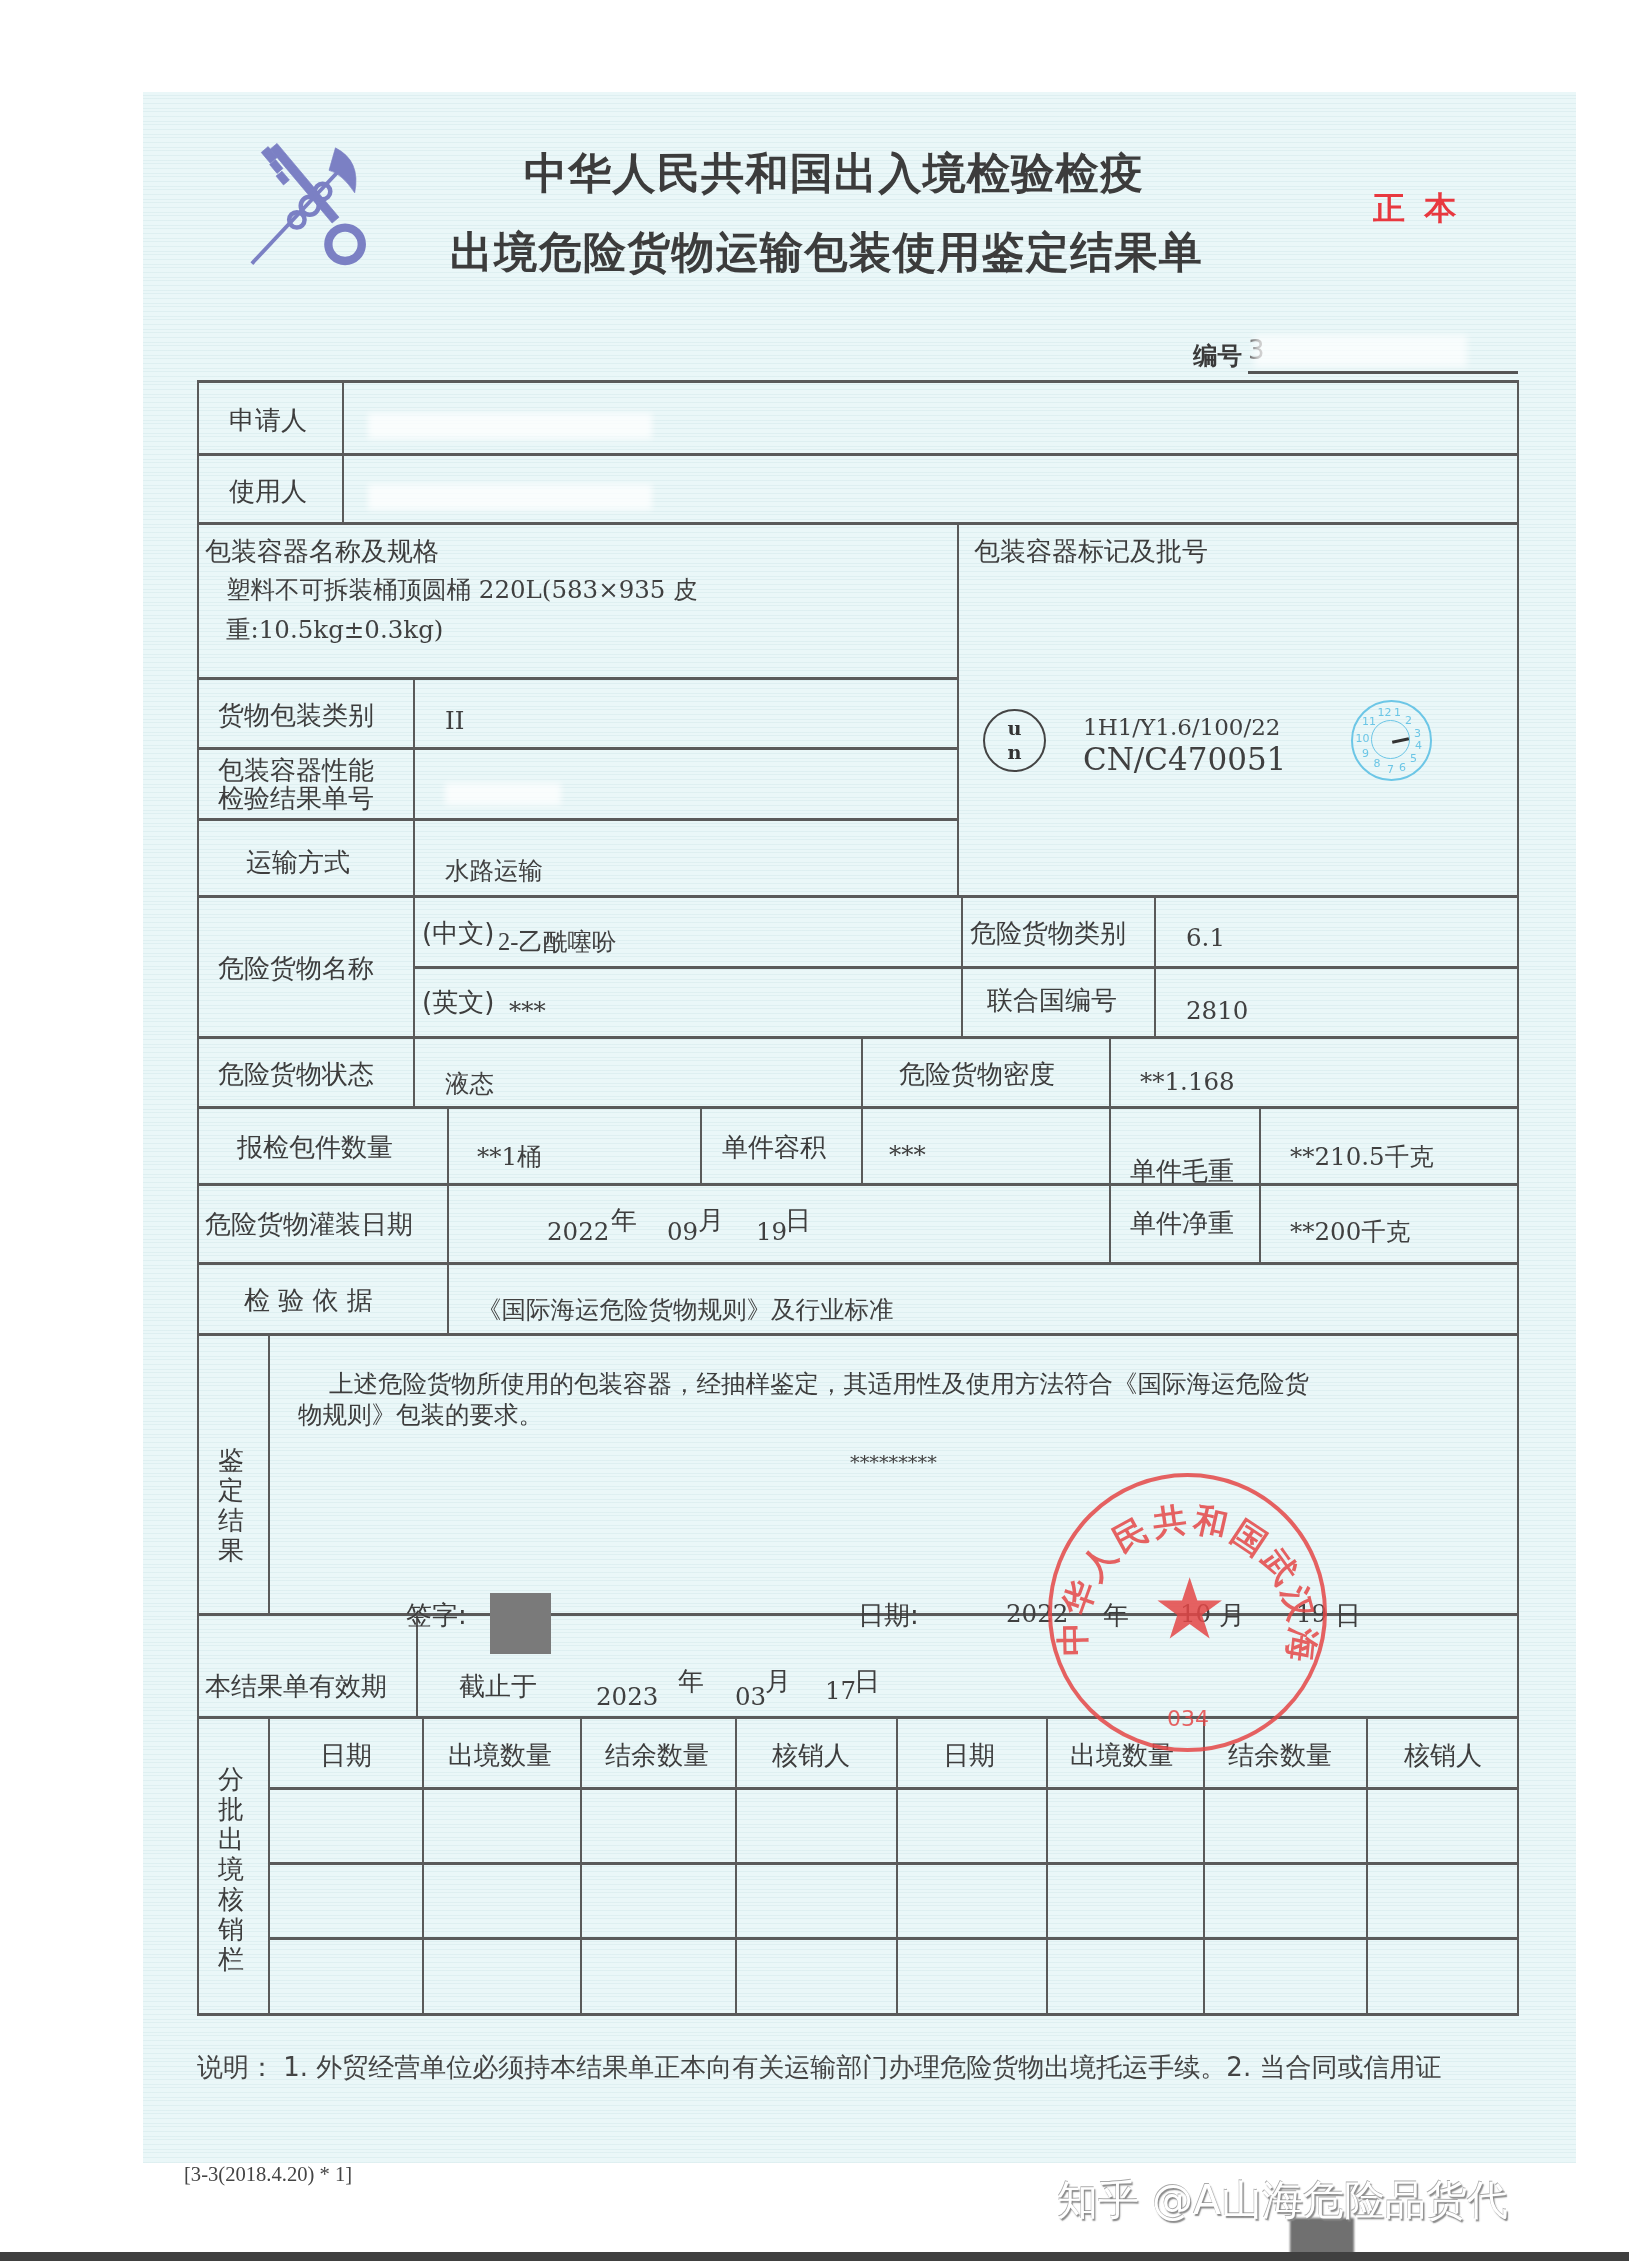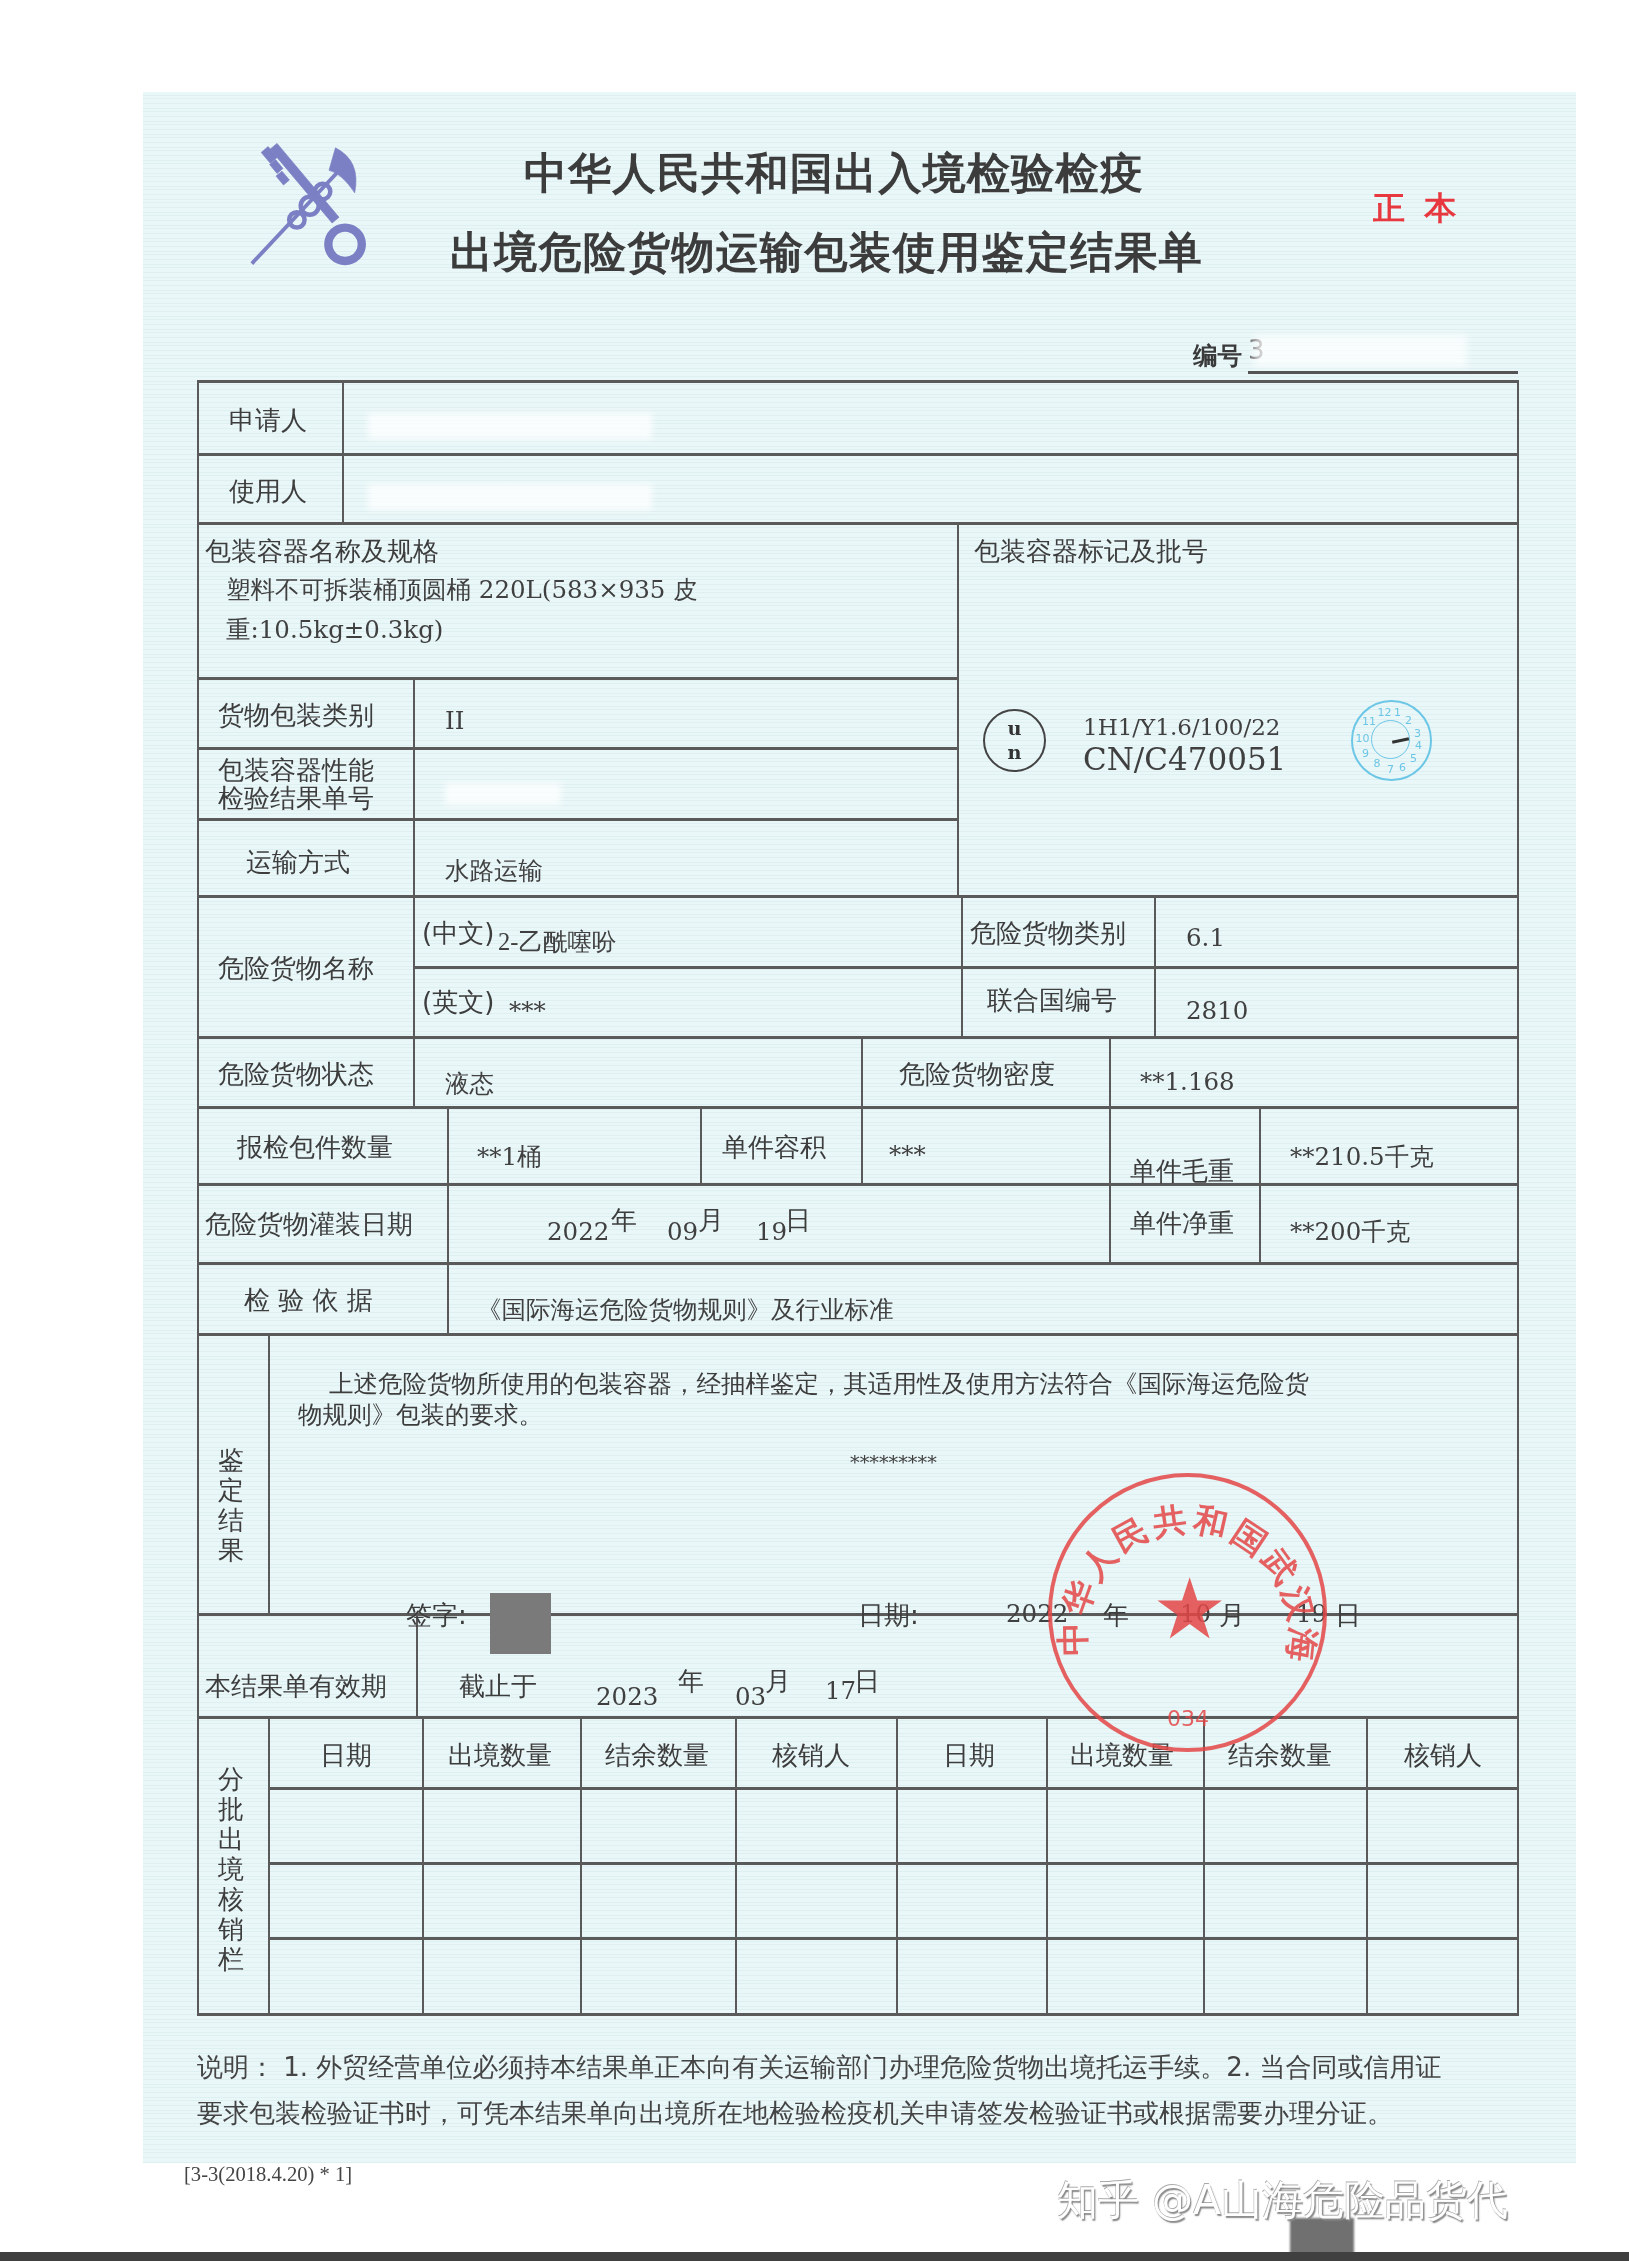--- a/index.html
+++ b/index.html
@@ -274,20 +274,19 @@
     <text font-size="52" font-weight="bold" fill="rgba(228,70,70,0.85)" letter-spacing="6">
       <textPath href="#sealArc" startOffset="4%">中华人民共和国武汉海关</textPath>
     </text>
   </svg>
   <div class="star">★</div>
   <div class="code">034</div>
 </div>
 
 <div class="notes">
   <div>说明：  1. 外贸经营单位必须持本结果单正本向有关运输部门办理危险货物出境托运手续。2. 当合同或信用证</div>
-  <div>要求包装检验证书时，可凭本结果单向出境所在地检验检疫机关申请签发检验证书或根据需要办理分证。</div>
 </div>
 
 <div class="footer-code">[3-3(2018.4.20) * 1]</div>
 <div class="wm-block"></div>
 <div class="watermark">知乎 @A山海危险品货代</div>
 <div class="bottom-band"></div>
 
 
 </body></html>

